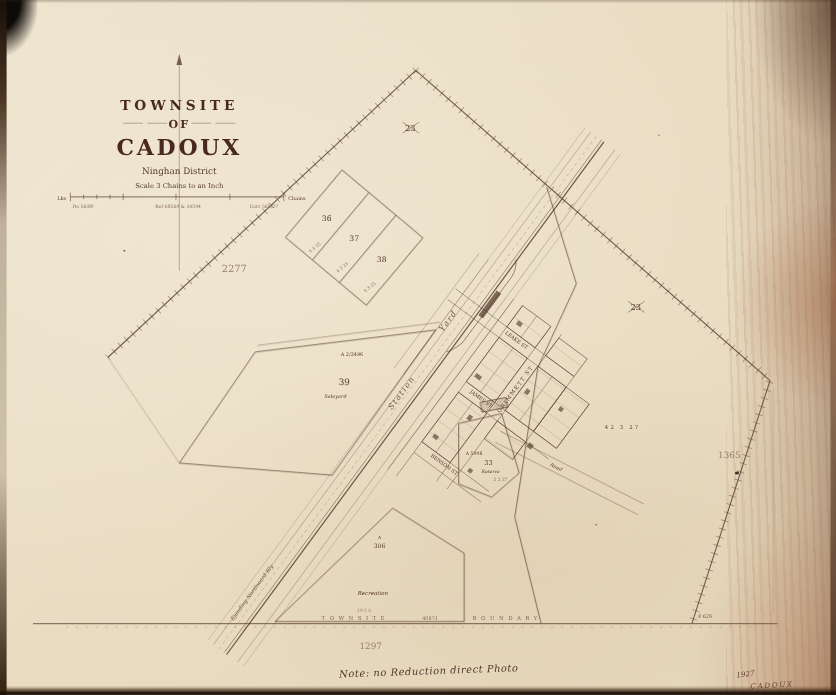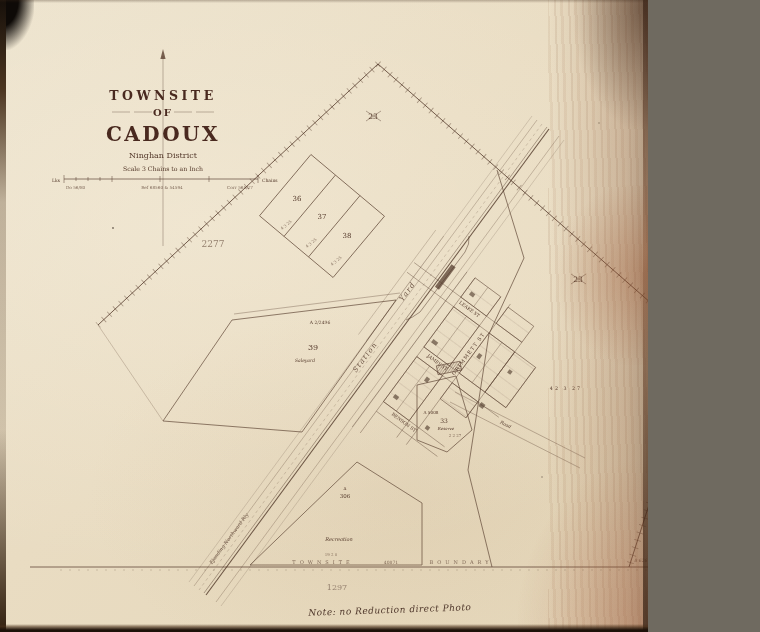--- a/index.html
+++ b/index.html
@@ -1,17 +1,17 @@
 <!DOCTYPE html>
 <html><head>
 <meta charset="utf-8">
 <style>
   html,body{margin:0;padding:0;}
   body{background:#6f6a60;}
-  .page{position:relative;width:648px;height:632px;overflow:hidden;
+  .page{position:relative;width:760px;height:632px;overflow:hidden;
         background:
           radial-gradient(900px 500px at 30% 35%, rgba(255,250,238,.28), rgba(255,250,238,0) 70%),
           radial-gradient(420px 260px at 62% 78%, rgba(186,156,116,.14), rgba(186,156,116,0) 75%),
           linear-gradient(135deg,#ece2cc 0%,#e9dcc2 45%,#e5d7ba 100%);
         font-family:"DejaVu Serif",serif;}
   .layer{position:absolute;pointer-events:none;}
   .stain-right-band{right:0;top:0;width:100px;height:100%;
       background:
         linear-gradient(90deg, rgba(146,94,60,0) 0%, rgba(146,94,60,.14) 40%, rgba(122,72,44,.28) 78%, rgba(96,56,34,.40) 100%),
         repeating-linear-gradient(88deg, rgba(120,70,40,.10) 0 2px, rgba(0,0,0,0) 2px 6px, rgba(140,85,50,.09) 6px 9px, rgba(0,0,0,0) 9px 14px);

